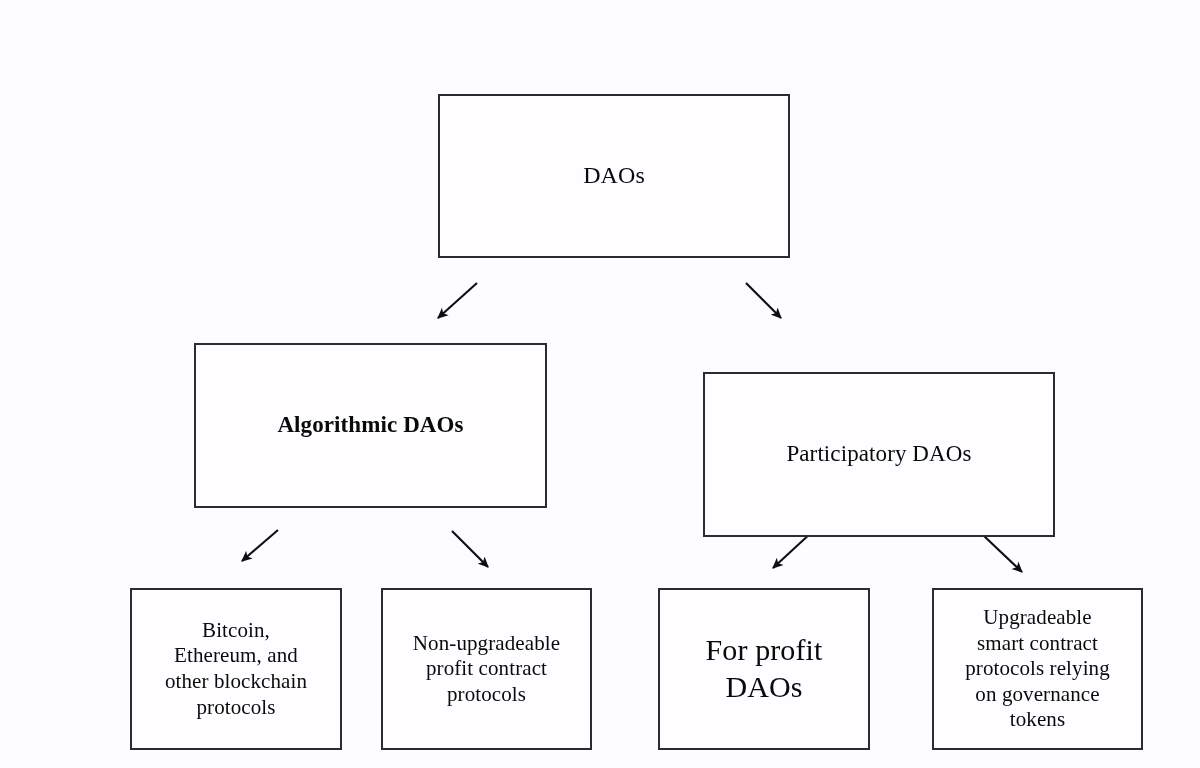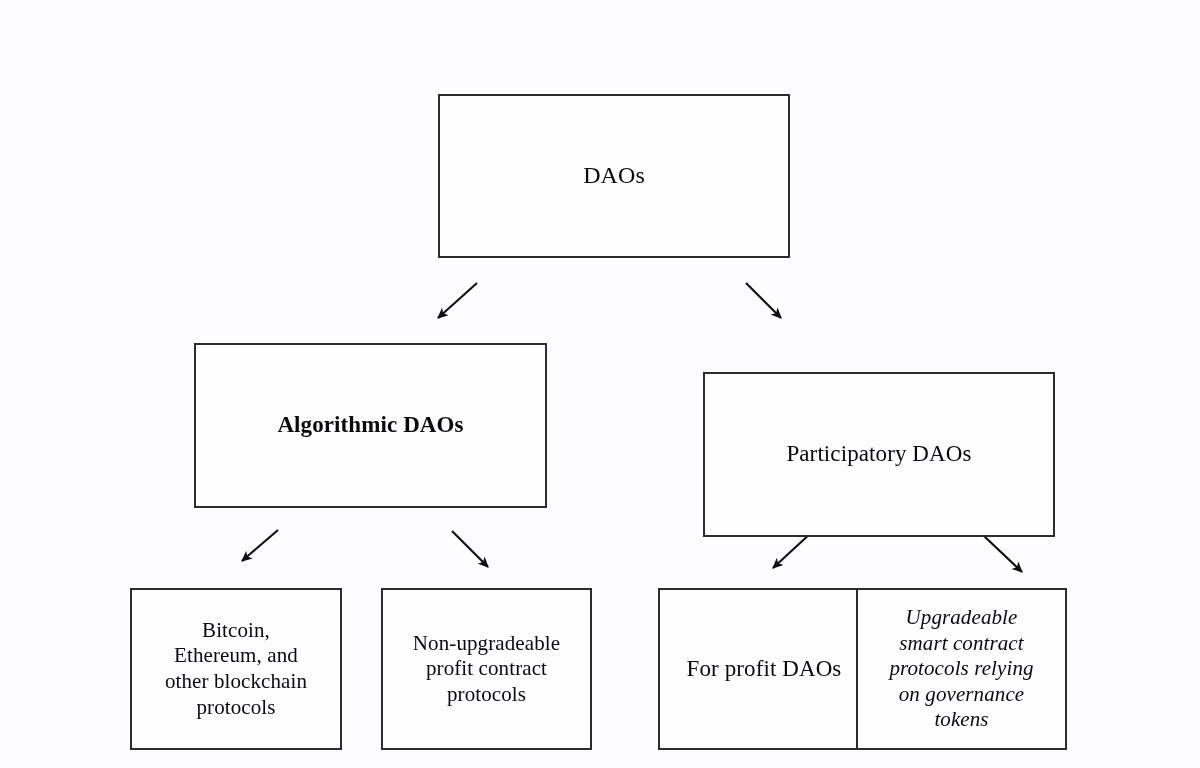--- a/index.html
+++ b/index.html
@@ -74,26 +74,25 @@
   }
   #node-non-upgradeable {
     left: 381px;
     width: 211px;
   }
   #node-for-profit {
     left: 658px;
     width: 212px;
   }
   #node-upgradeable {
-    left: 856px;
+    left: 932px;
     width: 211px;
-    font-style: italic;
   }
   .leaf-box .node-label { font-size: 21px; }
-  #node-for-profit .node-label { font-size: 23px; }
+  #node-for-profit .node-label { font-size: 30px; }
   
   #arrow-layer {
     position: absolute;
     left: 0;
     top: 0;
     width: 1200px;
     height: 768px;
     pointer-events: none;
   }
 </style>

